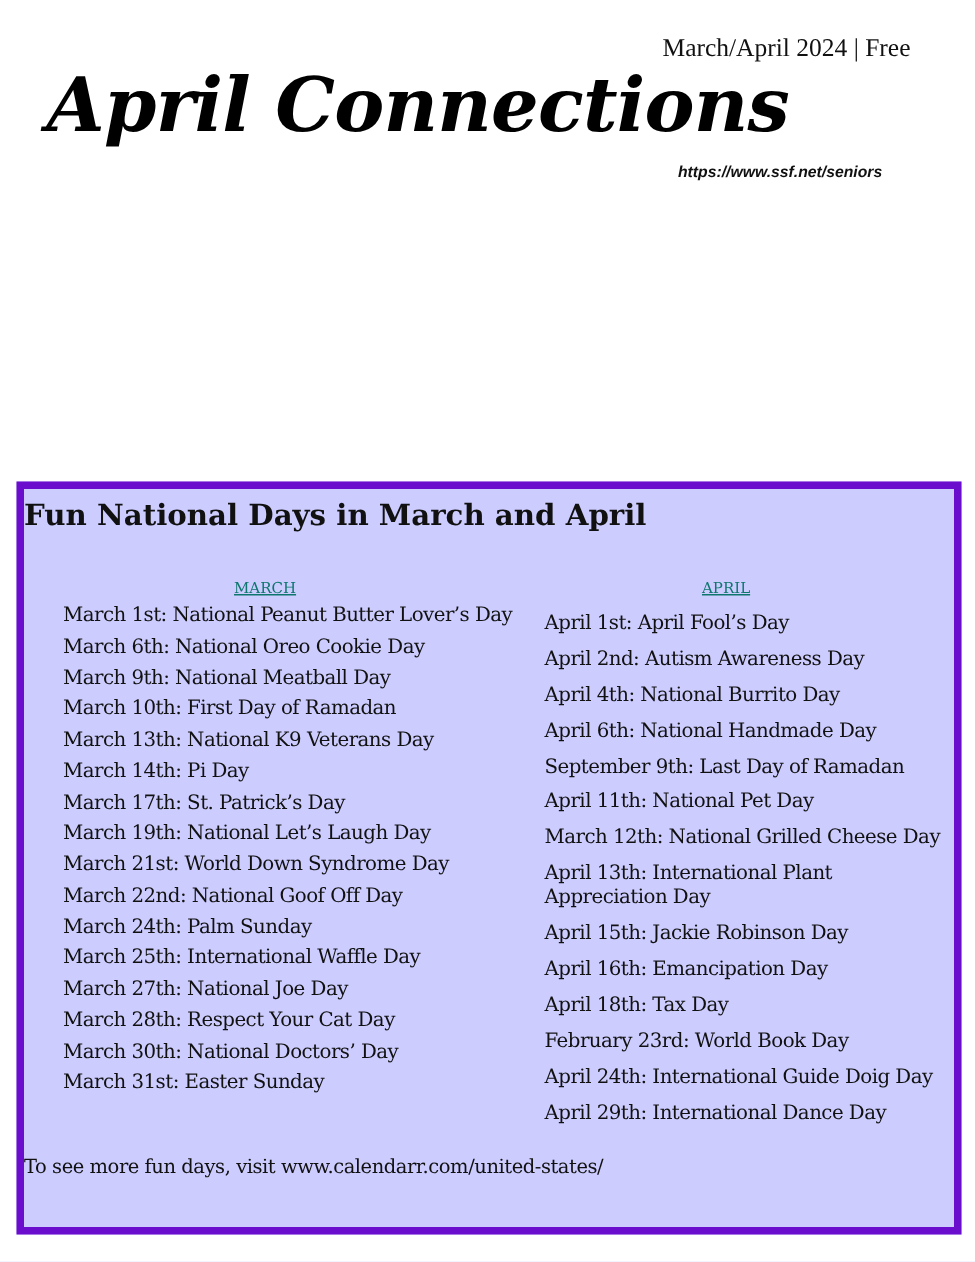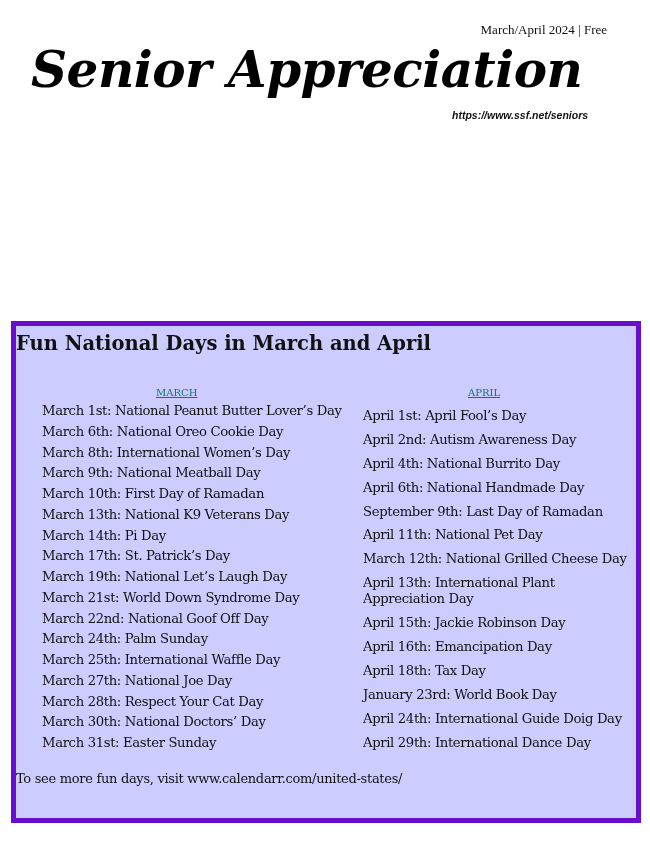--- a/index.html
+++ b/index.html
@@ -1,20 +1,20 @@
 <!DOCTYPE html>
 <html><head>
 <meta charset="utf-8">
 <style>
   html, body { margin: 0; padding: 0; background: #ffffff; }
   body { width: 650px; height: 841px; position: relative; overflow: hidden; color: #111; }
   .issue {
     position: absolute; top: 22px; right: 43px;
     font-family: "Liberation Serif", "DejaVu Serif", serif;
-    font-size: 13px; color: #111;
+    font-size: 17px; color: #111;
   }
   .masthead {
     position: absolute; left: 31px; top: 40px;
     font-family: "DejaVu Serif", "Liberation Serif", serif;
     font-style: italic; font-weight: bold;
     font-size: 50px; letter-spacing: -0.5px; color: #000;
     white-space: nowrap;
   }
   .url {
     position: absolute; left: 452px; top: 109px;
@@ -52,33 +52,32 @@
     position: absolute; left: 0; right: 0; top: 445px;
     text-align: left;
     font-family: "DejaVu Serif", "Liberation Serif", serif;
     font-size: 13px; color: #111; letter-spacing: -0.3px;
   }
 </style>
 </head>
 <body>
 
 <div class="issue">March/April 2024 | Free</div>
-<div class="masthead">Senior Appreciation</div>
+<div class="masthead">April Connections</div>
 <div class="url">https://www.ssf.net/seniors</div>
 
 <div class="box">
   <div class="box-title">Fun National Days in March and April</div>
 
   <div class="col-head march">MARCH</div>
   <div class="col-head april">APRIL</div>
 
   <ul class="list march">
     <li>March 1st: National Peanut Butter Lover’s Day</li>
     <li>March 6th: National Oreo Cookie Day</li>
-    <li>March 8th: International Women’s Day</li>
     <li>March 9th: National Meatball Day</li>
     <li>March 10th: First Day of Ramadan</li>
     <li>March 13th: National K9 Veterans Day</li>
     <li>March 14th: Pi Day</li>
     <li>March 17th: St. Patrick’s Day</li>
     <li>March 19th: National Let’s Laugh Day</li>
     <li>March 21st: World Down Syndrome Day</li>
     <li>March 22nd: National Goof Off Day</li>
     <li>March 24th: Palm Sunday</li>
     <li>March 25th: International Waffle Day</li>
@@ -93,19 +92,19 @@
     <li>April 2nd: Autism Awareness Day</li>
     <li>April 4th: National Burrito Day</li>
     <li>April 6th: National Handmade Day</li>
     <li>September 9th: Last Day of Ramadan</li>
     <li>April 11th: National Pet Day</li>
     <li>March 12th: National Grilled Cheese Day</li>
     <li>April 13th: International Plant Appreciation Day</li>
     <li>April 15th: Jackie Robinson Day</li>
     <li>April 16th: Emancipation Day</li>
     <li>April 18th: Tax Day</li>
-    <li>January 23rd: World Book Day</li>
+    <li>February 23rd: World Book Day</li>
     <li>April 24th: International Guide Doig Day</li>
     <li>April 29th: International Dance Day</li>
   </ul>
 
   <div class="footer-note">To see more fun days,  visit www.calendarr.com/united-states/</div>
 </div>
 
 </body></html>

